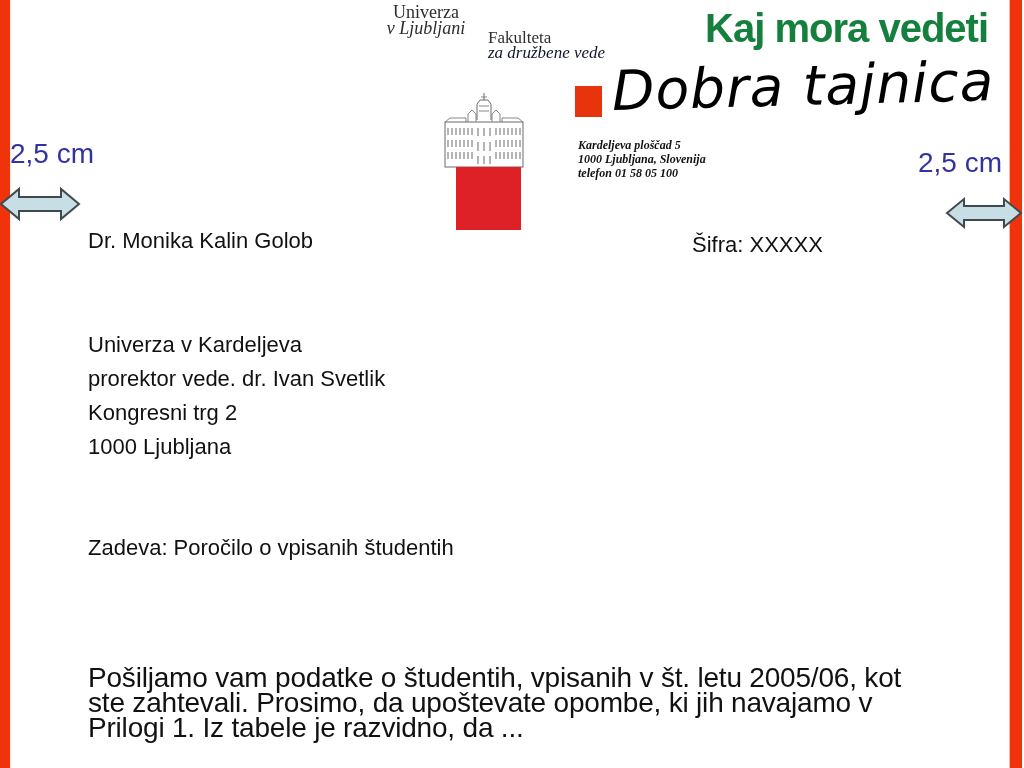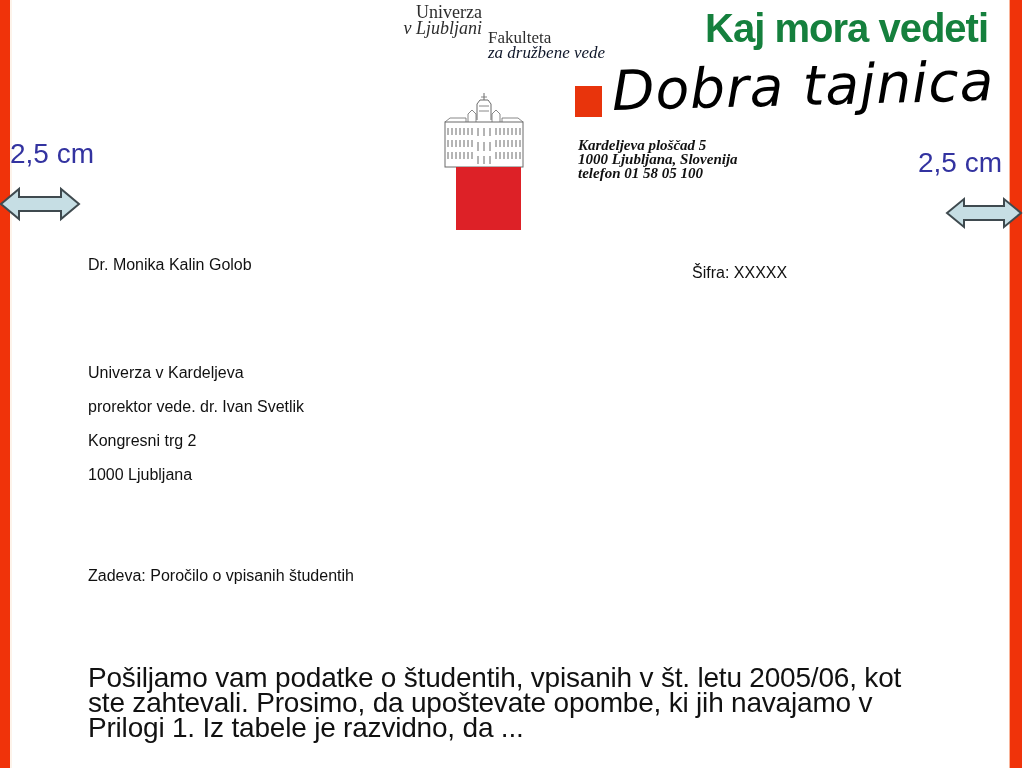--- a/index.html
+++ b/index.html
@@ -7,37 +7,37 @@
     width:1024px;height:768px;position:relative;overflow:hidden;
     background:#ffffff;font-family:"Liberation Sans",sans-serif;
   }
   
   .border-strip{position:absolute;top:0;bottom:0;background:#f0330a;}
   .border-left{left:0;width:10px;border-right:2px solid #fdf3ea;}
   .border-right{right:2px;width:12px;border-left:1px solid #f9b49a;}
 
   
   .org-name{
-    position:absolute;left:370px;top:4px;width:112px;text-align:right;
+    position:absolute;left:370px;top:4px;width:112px;text-align:center;
     font-family:"Liberation Serif",serif;color:#2d2d2d;
     font-size:18px;line-height:16px;
   }
   .org-name .l2{font-style:italic;}
   .faculty-name{
     position:absolute;left:488px;top:30px;
     font-family:"Liberation Serif",serif;color:#2d2d2d;
     font-size:17px;line-height:15px;
   }
   .faculty-name .l2{font-style:italic;color:#0f172a;}
   .building{position:absolute;left:444px;top:92px;}
   .logo-red-rect{position:absolute;left:456px;top:167px;width:65px;height:63px;background:#dd2127;}
   .logo-address{
     position:absolute;left:578px;top:138px;
     font-family:"Liberation Serif",serif;font-style:italic;font-weight:bold;
-    font-size:15px;line-height:14px;color:#111;
+    font-size:12px;line-height:14px;color:#111;
   }
 
   
   .title-line1{
     position:absolute;top:6px;right:36px;
     color:#15803d;font-weight:bold;font-size:40px;letter-spacing:-1px;white-space:nowrap;
   }
   .title-line2{
     position:absolute;top:56px;right:30px;display:flex;align-items:flex-start;
   }
@@ -52,21 +52,21 @@
   .margin-label{
     position:absolute;color:#3333a0;font-size:28px;white-space:nowrap;
   }
   .margin-label.left{left:10px;top:138px;}
   .margin-label.right{right:22px;top:147px;}
   .margin-arrow{position:absolute;}
   .margin-arrow.left{left:-2px;top:183px;}
   .margin-arrow.right{right:0px;top:193px;}
 
   
-  .letter-text{position:absolute;color:#111;font-size:16px;white-space:nowrap;margin-top:28px;}
+  .letter-text{position:absolute;color:#111;font-size:22px;white-space:nowrap;}
   .lh34{line-height:34px;}
   .sender{left:88px;top:228px;}
   .date-block{left:692px;top:228px;}
   .recipient{left:88px;top:328px;}
   .subject-block{left:88px;top:531px;}
   .body-par{
     position:absolute;left:88px;top:665px;width:848px;
     color:#111;font-size:28px;line-height:25px;letter-spacing:-0.2px;white-space:normal;
   }
 </style>

